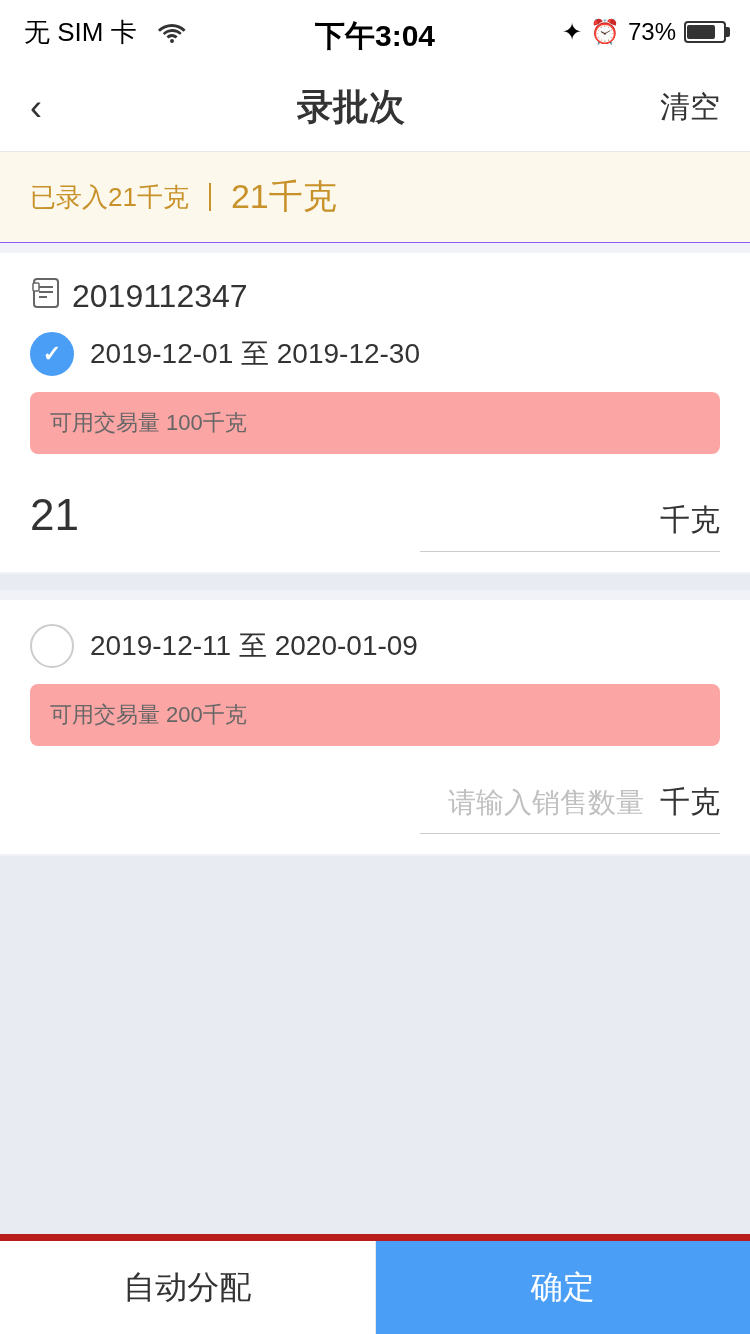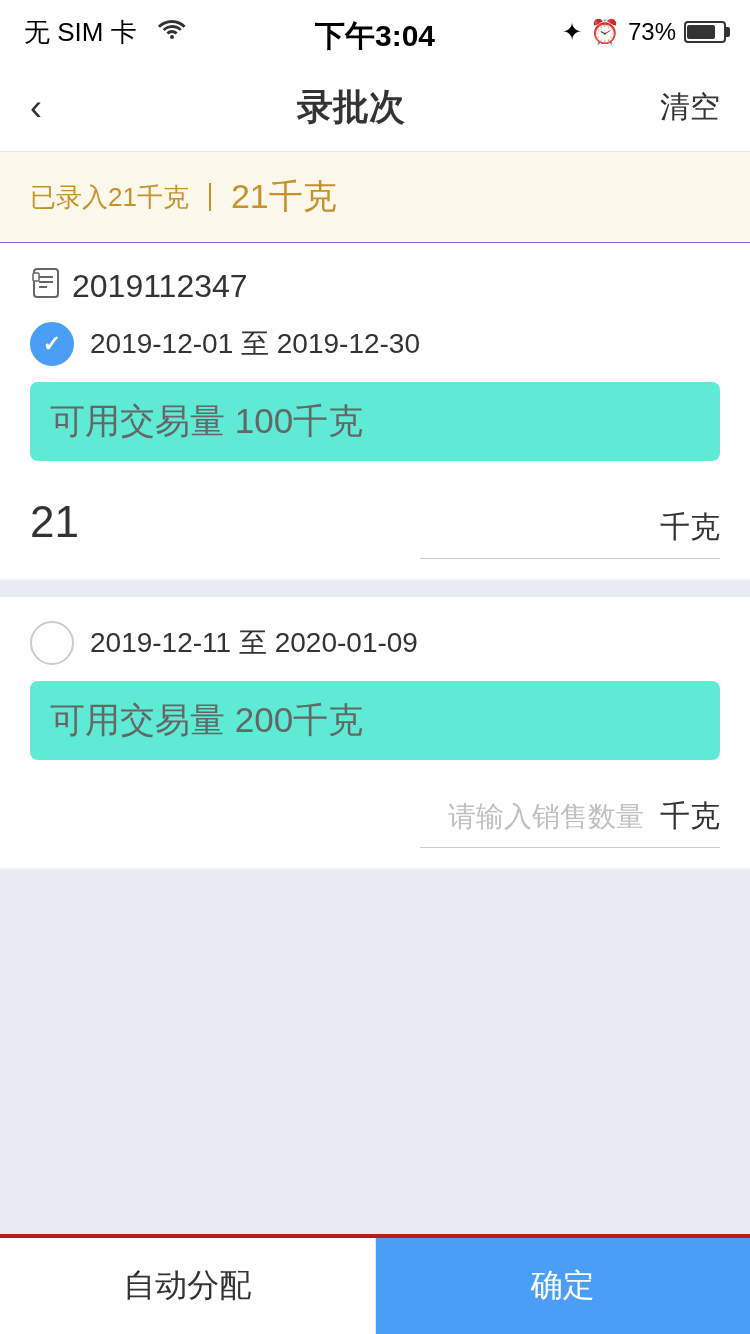--- a/index.html
+++ b/index.html
@@ -19,21 +19,21 @@
       background: #fff;
       display: flex;
       align-items: center;
       justify-content: space-between;
       padding: 0 24px;
       font-size: 26px;
       font-weight: 500;
     }
     .status-left {
       display: flex;
-      align-items: flex-start;
+      align-items: flex-end;
       gap: 20px;
     }
     .status-center {
       font-size: 30px;
       font-weight: 600;
       position: absolute;
       left: 50%;
       transform: translateX(-50%);
       margin-top: 9px;
     }
@@ -115,20 +115,21 @@
     }
     .summary-amount {
       font-size: 34px;
       color: #c8922a;
     }
 
     
     .batch-card {
       background: #fff;
       margin-bottom: 2px;
+      margin-top: 10px;
     }
     .batch-card-inner {
       padding: 24px 30px 20px 30px;
     }
     .batch-header {
       display: flex;
       align-items: center;
       gap: 10px;
       margin-bottom: 16px;
     }
@@ -165,24 +166,24 @@
     .radio-check {
       color: #fff;
       font-size: 22px;
       font-weight: bold;
     }
     .batch-date {
       font-size: 28px;
       color: #333;
     }
     .available-bar {
-      background: #5eead4;
+      background: #fca5a5;
       border-radius: 8px;
       padding: 16px 20px;
-      font-size: 35px;
+      font-size: 22px;
       color: #666;
       margin-left: 0;
     }
 
     
     .section-divider {
       height: 16px;
       background: #e8ecf2;
     }
 
@@ -194,21 +195,21 @@
     }
 
     
     .bottom-bar {
       position: fixed;
       bottom: 0;
       width: 750px;
       height: 100px;
       display: flex;
       background: #fff;
-      border-top: 4px solid #b91c1c;
+      border-top: 7px solid #b91c1c;
     }
     .bottom-auto {
       flex: 1;
       display: flex;
       align-items: center;
       justify-content: center;
       font-size: 32px;
       color: #333;
       border-right: 1px solid #e8e8e8;
       cursor: pointer;

